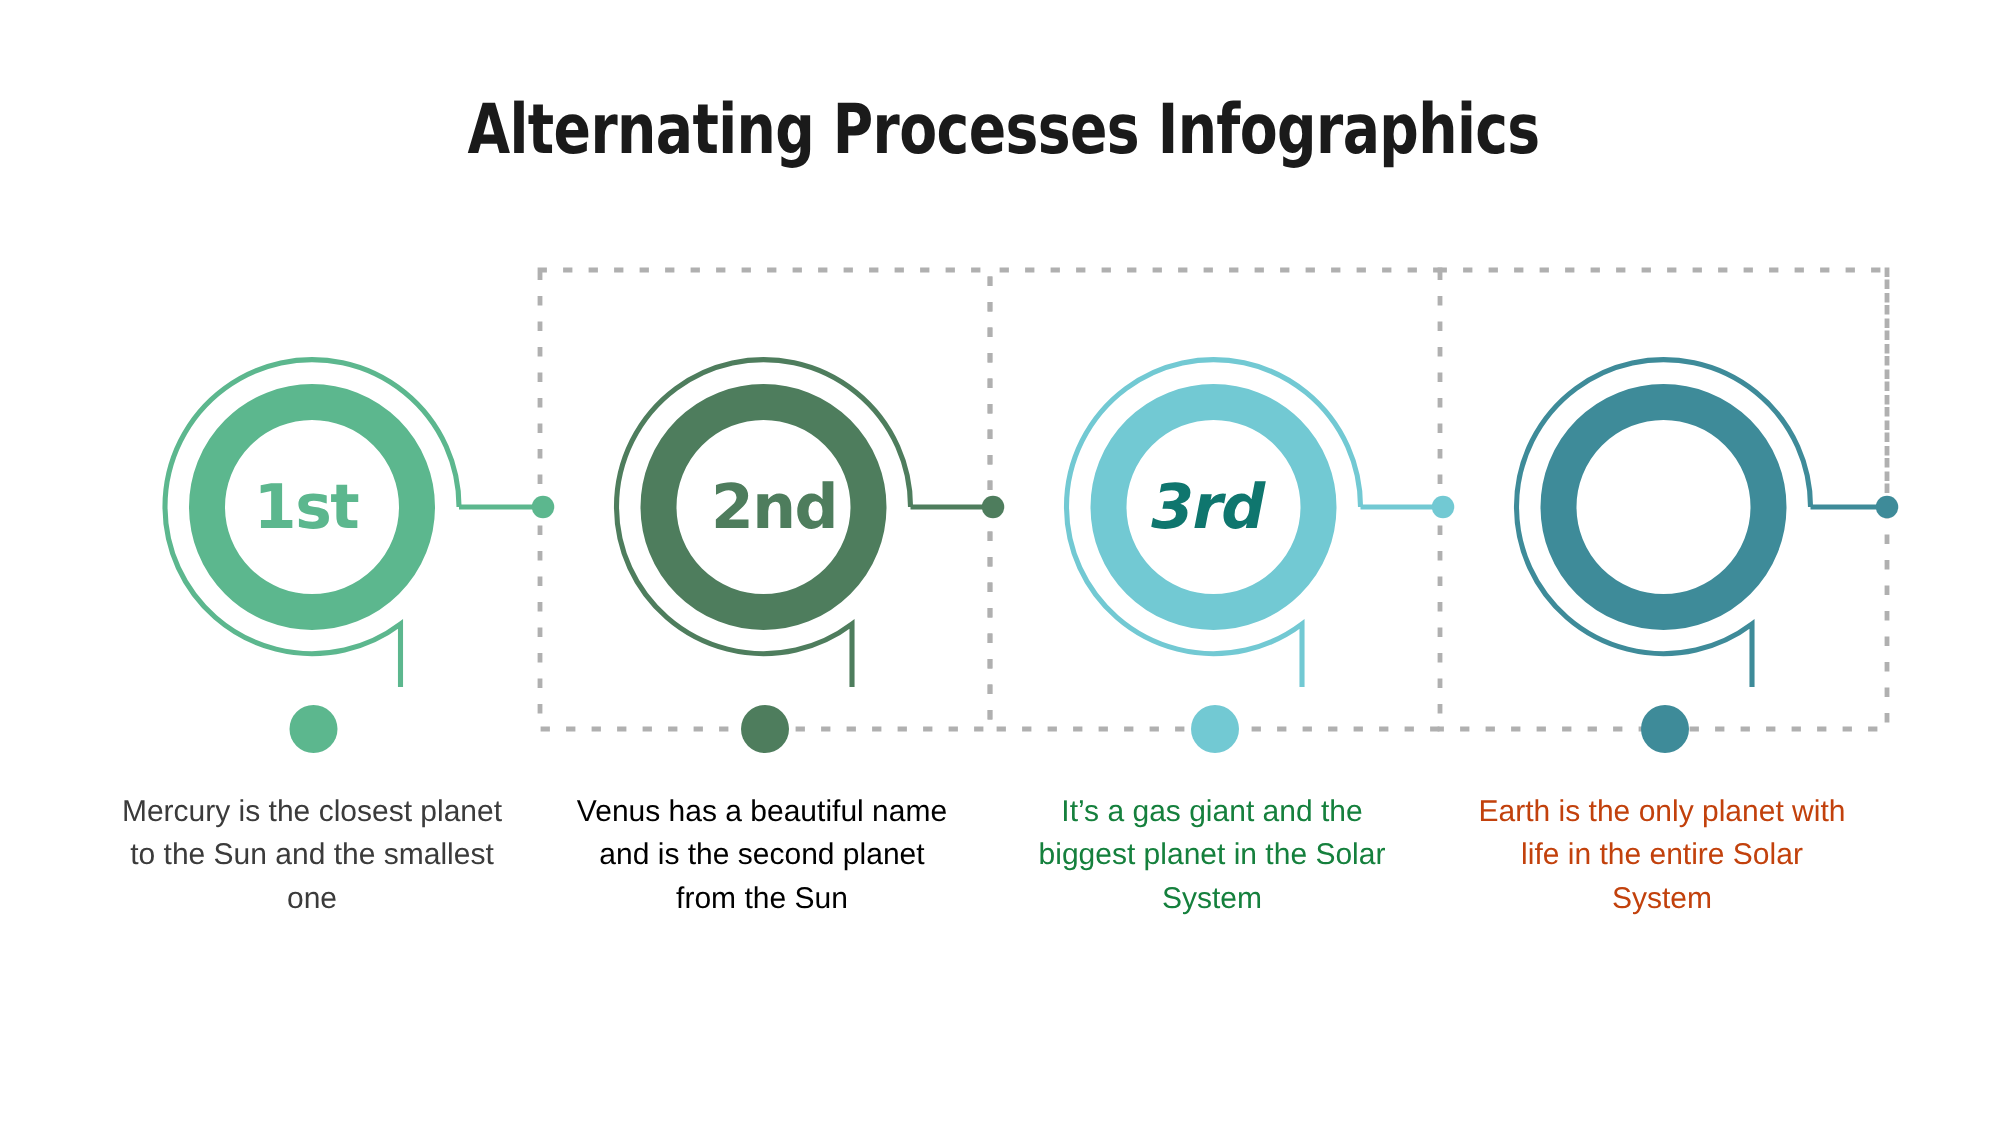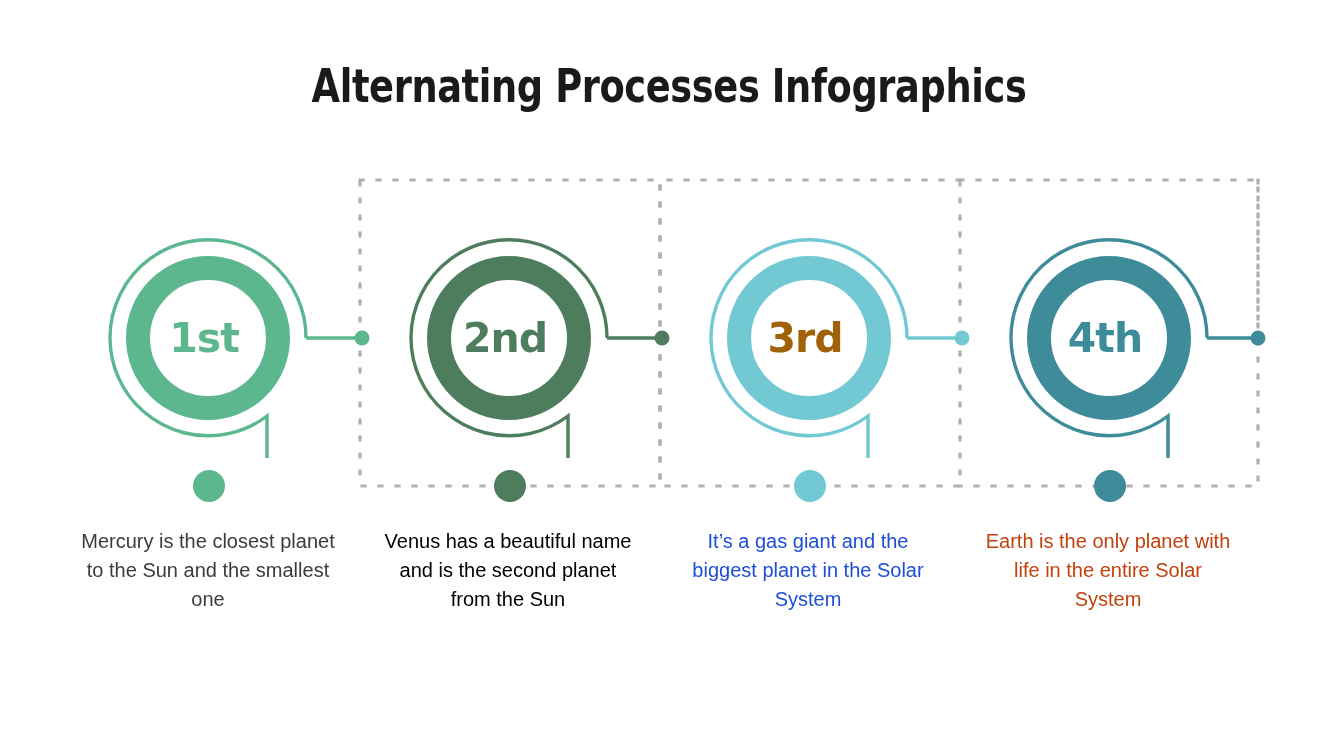--- a/index.html
+++ b/index.html
@@ -57,21 +57,21 @@
     text-align: center;
     font-family: "DejaVu Sans", sans-serif;
     font-weight: bold;
     font-size: 41px;
     line-height: 41px;
     letter-spacing: -1px;
     top: 318px;
     pointer-events: none;
   }
   .step-number.n1 { left: 128px; color: #5cb78e; }
-  .step-number.n2 { left: 429px; color: #4e7d5d; }
+  .step-number.n2 { left: 440px; color: #4e7d5d; }
   .step-number.n3 { left: 729px; color: #72c9d3; }
   .step-number.n4 { left: 1029px; color: #3e8b99; }
 
   
   .caption {
     position: absolute;
     width: 260px;
     top: 527px;
     text-align: center;
     font-family: "Liberation Sans", sans-serif;
@@ -146,21 +146,20 @@
       <path d="M 1207,338 L 1258,338" fill="none" stroke="#3e8b99" stroke-width="3.4" stroke-linecap="butt"></path>
       <circle cx="1258" cy="338" r="7.5" fill="#3e8b99"></circle>
       <circle cx="1110" cy="486" r="16" fill="#3e8b99"></circle>
       <circle cx="1109" cy="338" r="70" fill="none" stroke="#3e8b99" stroke-width="24"></circle>
     </g>
 
   </svg>
 
   <div class="step-number n1" style="color: rgb(92, 183, 142);">1st</div>
   <div class="step-number n2" style="color: rgb(78, 125, 93);">2nd</div>
-  <div class="step-number n3" style="color: #a16207;">3rd</div>
-  <div class="step-number n4" style="color: rgb(62, 139, 153);">4th</div>
+  <div class="step-number n3" style="color: #0f766e; font-style: italic;">3rd</div>
 
   <div class="caption c1" style="color: rgb(59, 59, 59);">Mercury is the closest planet to the Sun and the smallest one</div>
   <div class="caption c2" style="color: #000000;">Venus has a beautiful name and is the second planet from the Sun</div>
-  <div class="caption c3" style="color: #1d4ed8;">It’s a gas giant and the biggest planet in the Solar System</div>
+  <div class="caption c3" style="color: #15803d;">It’s a gas giant and the biggest planet in the Solar System</div>
   <div class="caption c4" style="color: #c2410c;">Earth is the only planet with life in the entire Solar System</div>
 
 </div>
 
 </body></html>

